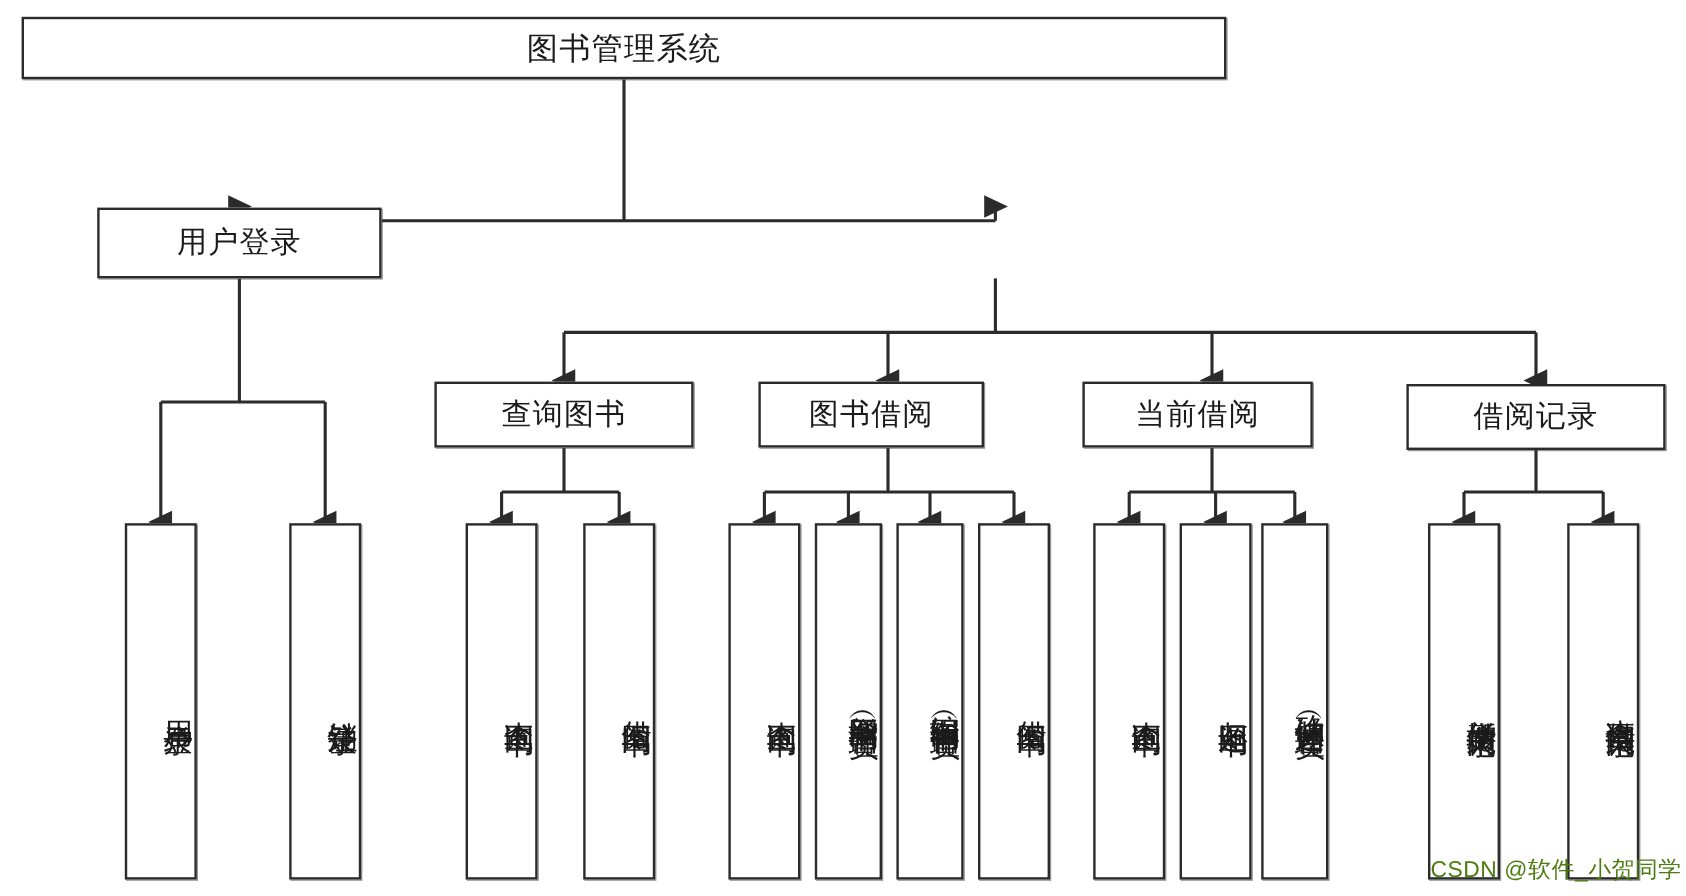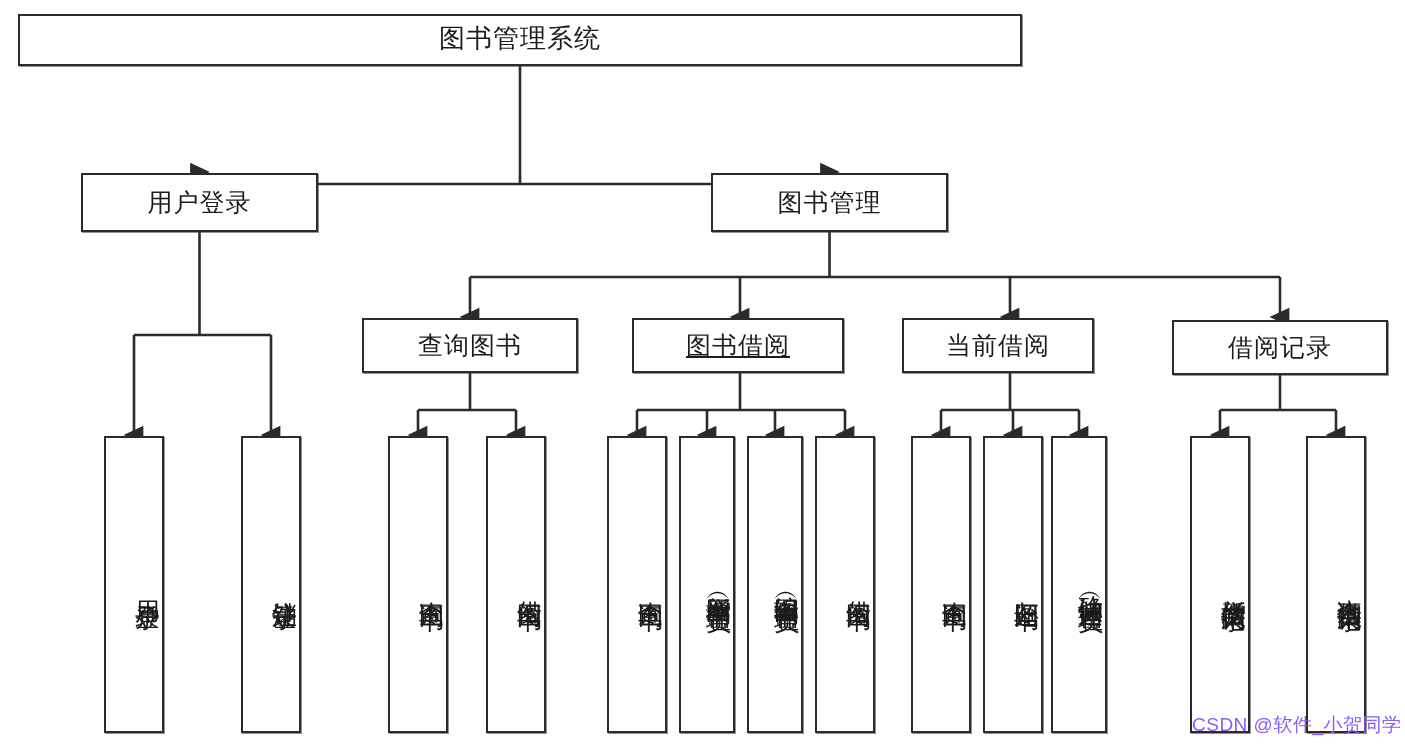--- a/index.html
+++ b/index.html
@@ -59,21 +59,21 @@
   }
   .node.vert.topalign {
     align-items: flex-start;
   }
   .node-label {
     display: block;
   }
   .watermark {
     position: absolute;
     font-size: 19px;
-    color: #8b5cf6;
+    color: #4d7c0f;
     white-space: nowrap;
     letter-spacing: 0.5px;
     user-select: none;
   }
 </style>
 </head>
 <body>
 
 <div id="diagram-root">
 
@@ -113,35 +113,32 @@
         <line x1="941" y1="410" x2="941" y2="435" marker-end="url(#arrowhead)"></line>
         <line x1="1013" y1="410" x2="1013" y2="435" marker-end="url(#arrowhead)"></line>
         <line x1="1079" y1="410" x2="1079" y2="435" marker-end="url(#arrowhead)"></line>
         <line x1="1280" y1="373" x2="1280" y2="410"></line>
         <line x1="1220" y1="410" x2="1336" y2="410"></line>
         <line x1="1220" y1="410" x2="1220" y2="435" marker-end="url(#arrowhead)"></line>
         <line x1="1336" y1="410" x2="1336" y2="435" marker-end="url(#arrowhead)"></line>
       </g>
   </svg>
 
-  <div class="node horiz root" style="left:18px; top:14px; width:1004px; height:52px;font-family:Liberation Mono, monospace;">
+  <div class="node horiz root" style="left:18px; top:14px; width:1004px; height:52px;">
     <span class="node-label">图书管理系统</span>
   </div>
 
   <div class="node horiz" style="left:81px; top:173px; width:237px; height:59px;">
     <span class="node-label">用户登录</span>
   </div>
-  <div class="node horiz" style="left:711px; top:173px; width:237px; height:59px;">
-    <span class="node-label">图书管理</span>
-  </div>
 
   <div class="node horiz" style="left:362px; top:318px; width:216px; height:55px;">
     <span class="node-label">查询图书</span>
   </div>
-  <div class="node horiz" style="left:632px; top:318px; width:212px; height:55px;text-decoration:underline;">
+  <div class="node horiz" style="left:632px; top:318px; width:188px; height:55px;">
     <span class="node-label">图书借阅</span>
   </div>
   <div class="node horiz" style="left:902px; top:318px; width:192px; height:55px;">
     <span class="node-label">当前借阅</span>
   </div>
   <div class="node horiz" style="left:1172px; top:320px; width:216px; height:55px;">
     <span class="node-label">借阅记录</span>
   </div>
 
   <div class="node vert" style="left:104px; top:436px; width:60px; height:297px;">

